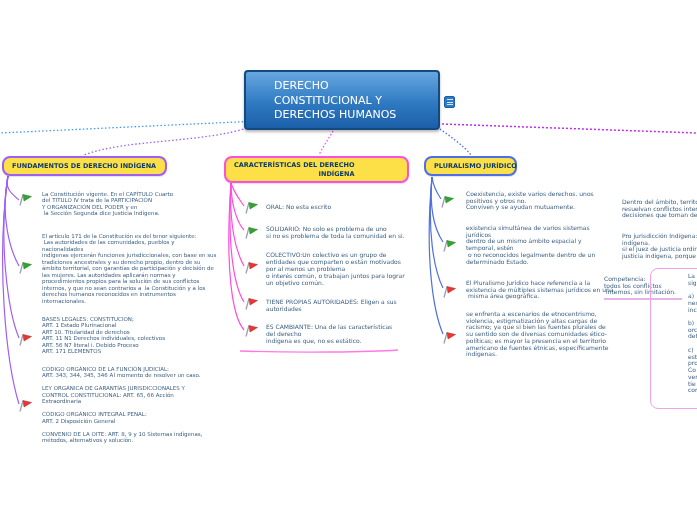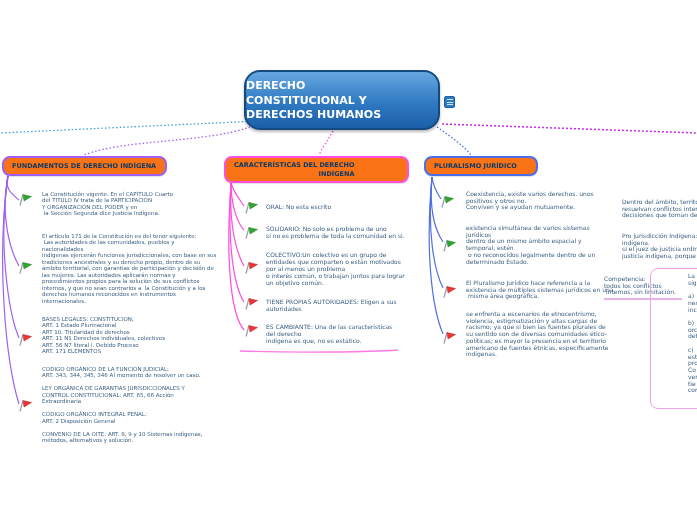--- a/index.html
+++ b/index.html
@@ -2,35 +2,35 @@
 <html><head>
 <meta charset="utf-8">
 <style>
   * { margin:0; padding:0; box-sizing:border-box; }
   html,body { background:#ffffff; font-family:"DejaVu Sans", sans-serif; }
   .canvas { position:relative; width:697px; height:520px; overflow:hidden; background:#ffffff; }
   svg.wires { position:absolute; left:0; top:0; width:697px; height:520px; pointer-events:none; }
 
   .root {
     position:absolute; left:244px; top:70px; width:196px; height:60px;
-    border:2px solid #154a80; border-radius:16px;
+    border:2px solid #154a80; border-radius:4px;
     background:linear-gradient(180deg,#66a7e0 0%,#2f7ac2 55%,#1c5fa9 100%);
-    color:#ffffff; font-weight:bold; font-size:11px; line-height:1.32;
-    padding:7px 0 0 0; white-space:pre;
+    color:#ffffff; font-weight:normal; font-size:11px; line-height:1.32;
+    padding:7px 0 0 28px; white-space:pre;
     box-shadow:0 2px 3px rgba(0,0,0,.28);
   }
   .noteicon {
     position:absolute; left:444px; top:96px; width:11px; height:12px;
     background:#2f7ac2; border:1px solid #1c5fa9; border-radius:2px;
     display:flex; flex-direction:column; justify-content:space-evenly; padding:0 1.5px;
   }
   .noteicon i { display:block; height:1px; background:#cfe6ff; }
 
   .hdr {
-    position:absolute; background:#f97316; border-radius:8px;
+    position:absolute; background:#fde047; border-radius:8px;
     display:flex; align-items:center; padding:2px 8px;
     font-weight:bold; color:#0e3a66; font-size:6.5px; line-height:1.35;
     white-space:pre; box-shadow:0 1px 1px rgba(0,0,0,.12);
   }
   .hdr.b0 { border:2px solid #9e5ff2; }
   .hdr.b1 { border:2px solid #ff4ddd; }
   .hdr.b2 { border:2px solid #4a6fe8; }
 
   .node-text {
     position:absolute; white-space:pre; color:#3a5e80;
@@ -87,21 +87,21 @@
 DERECHOS HUMANOS</div>
   <div class="noteicon">
       <i></i>
       <i></i>
       <i></i>
     </div>
 
   <div class="hdr b0" style="left:2px; top:156px; width:165px; height:20px;">FUNDAMENTOS DE DERECHO INDÍGENA</div>
   <div class="hdr b1" style="left:224px; top:156px; width:185px; height:27px;text-align:right;">CARACTERÍSTICAS DEL DERECHO
 INDÍGENA</div>
-  <div class="hdr b2" style="left:424px; top:156px; width:114px; height:20px;">PLURALISMO JURÍDICO</div>
+  <div class="hdr b2" style="left:424px; top:156px; width:93px; height:20px;">PLURALISMO JURÍDICO</div>
 
   <svg class="flag" style="left:17px; top:193px;" viewBox="0 0 16 13">
       <path class="fpole" d="M3,12.5 L6,1.5"></path>
       <path class="fgreen" d="M6,1.5 L14.5,3.5 L7,8 Z"></path>
     </svg>
   <div class="node-text small" style="left:42px; top:191px;">La Constitución vigente. En el CAPÍTULO Cuarto
 del TITULO IV trata de la PARTICIPACIÓN
 Y ORGANIZACIÓN DEL PODER y en
  la Sección Segunda dice Justicia Indígena.</div>
 

